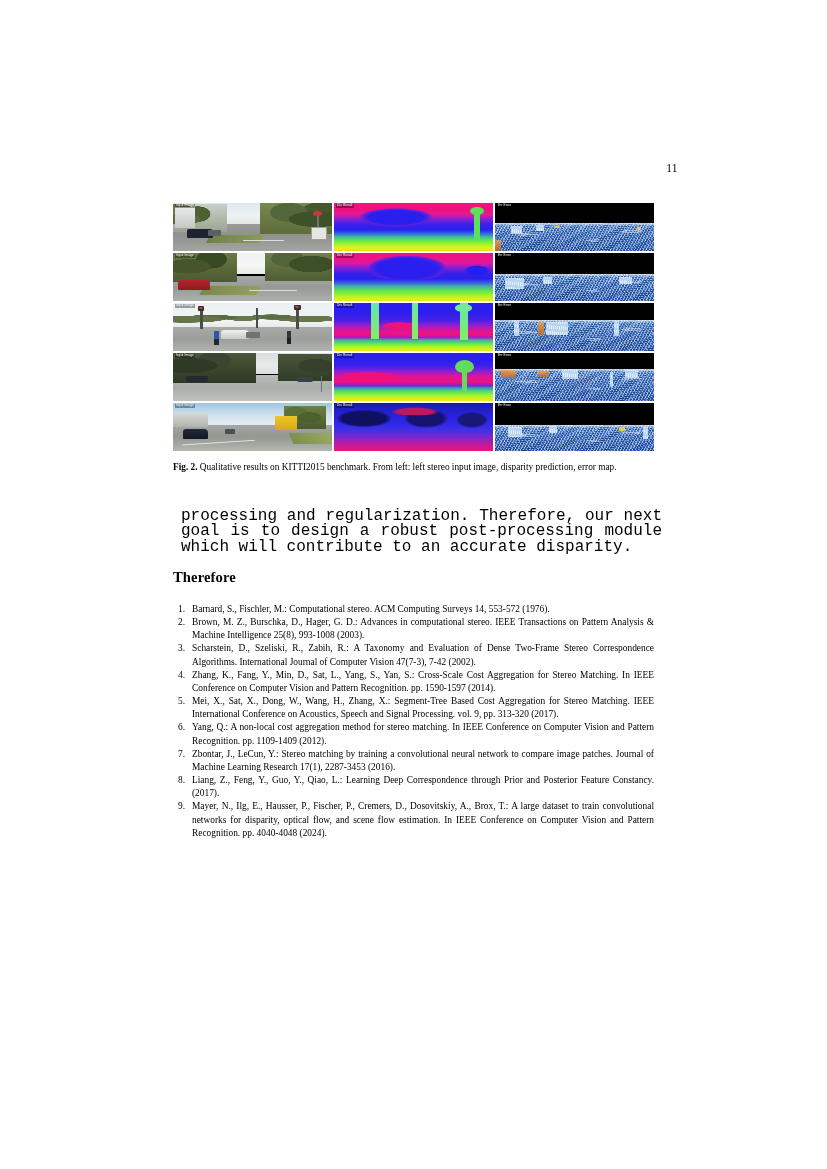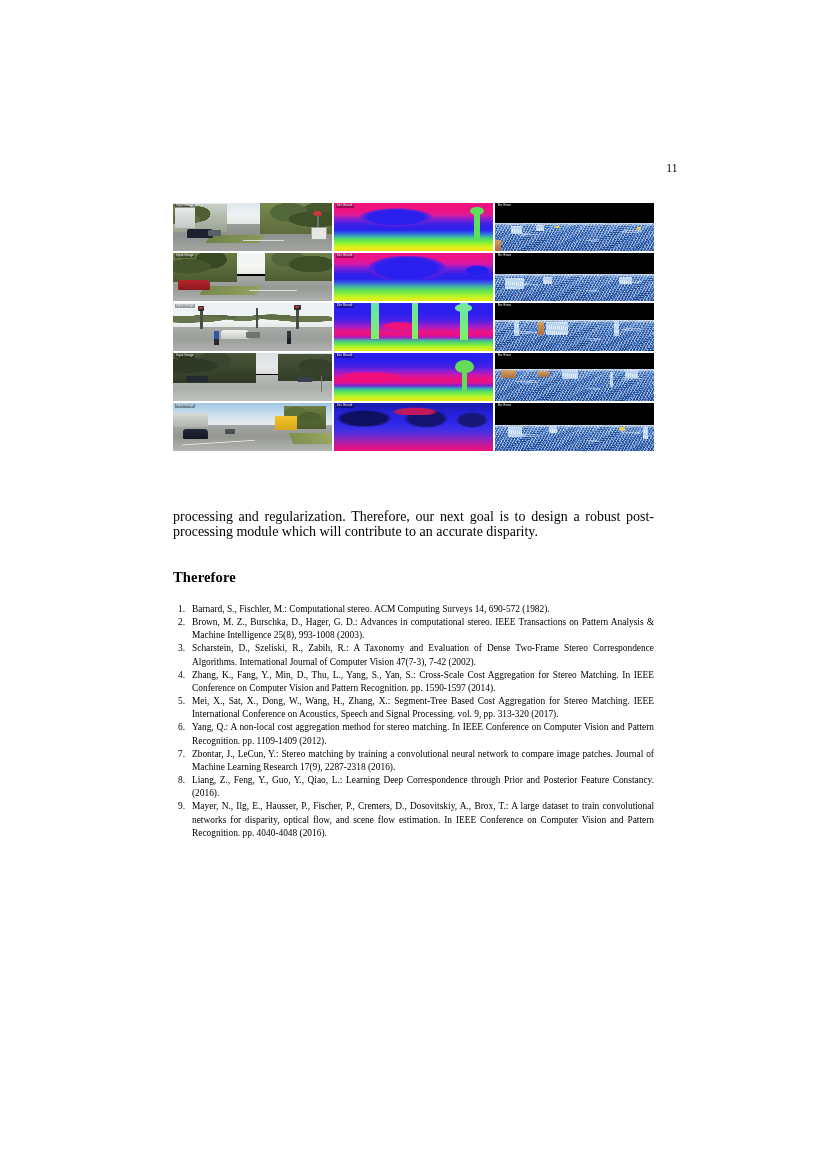--- a/index.html
+++ b/index.html
@@ -339,26 +339,27 @@
     width: 481px;
     font-size: 9.3px;
     line-height: 13.2px;
     text-align: justify;
   }
   .caption b { font-weight: bold; }
 
   
   .body-par {
     position: absolute;
-    left: 173px;
+    left: 181px;
     top: 509px;
     width: 481px;
-    font-size: 14px;
+    font-size: 16px;
     line-height: 15.4px;
     text-align: justify;
+    font-family: Liberation Mono, monospace;
   }
 
   
   .ref-head {
     position: absolute;
     left: 173px;
     top: 569px;
     font-size: 14.6px;
     font-weight: bold;
     letter-spacing: 0.1px;
@@ -561,57 +562,58 @@
         <div class="err-horizon" style="top:46%;"></div>
         <div class="err-obj" style="left:8%;top:50%;width:9%;height:20%;"></div>
         <div class="err-obj" style="left:34%;top:48%;width:5%;height:14%;"></div>
         <div class="err-yellow" style="right:18%;top:50%;width:4%;height:9%;"></div>
         <div class="err-obj" style="right:4%;top:49%;width:3%;height:26%;"></div>
         <div class="panel-label">Err Error</div>
       </div>
     </div>
   </div>
 
+  <div class="caption"><b>Fig. 2.</b><span> Qualitative results on KITTI2015 benchmark. From left: left stereo input image, disparity prediction, error map.</span></div>
 
   <div class="body-par">processing and regularization. Therefore, our next goal is to design a robust post-processing module which will contribute to an accurate disparity.</div>
 
   <div class="ref-head">Therefore</div>
 
   <div class="ref-list">
     <div class="ref-item">
       <div class="ref-num">1.</div>
-      <div class="ref-text">Barnard, S., Fischler, M.: Computational stereo. ACM Computing Surveys 14, 690-572 (1982).</div>
+      <div class="ref-text">Barnard, S., Fischler, M.: Computational stereo. ACM Computing Surveys 14, 553-572 (1976).</div>
     </div>
     <div class="ref-item">
       <div class="ref-num">2.</div>
       <div class="ref-text">Brown, M. Z., Burschka, D., Hager, G. D.: Advances in computational stereo. IEEE Transactions on Pattern Analysis &amp; Machine Intelligence 25(8), 993-1008 (2003).</div>
     </div>
     <div class="ref-item">
       <div class="ref-num">3.</div>
       <div class="ref-text">Scharstein, D., Szeliski, R., Zabih, R.: A Taxonomy and Evaluation of Dense Two-Frame Stereo Correspondence Algorithms. International Journal of Computer Vision 47(7-3), 7-42 (2002).</div>
     </div>
     <div class="ref-item">
       <div class="ref-num">4.</div>
-      <div class="ref-text">Zhang, K., Fang, Y., Min, D., Thu, L., Yang, S., Yan, S.: Cross-Scale Cost Aggregation for Stereo Matching. In IEEE Conference on Computer Vision and Pattern Recognition. pp. 1590-1597 (2014).</div>
+      <div class="ref-text">Zhang, K., Fang, Y., Min, D., Sat, L., Yang, S., Yan, S.: Cross-Scale Cost Aggregation for Stereo Matching. In IEEE Conference on Computer Vision and Pattern Recognition. pp. 1590-1597 (2014).</div>
     </div>
     <div class="ref-item">
       <div class="ref-num">5.</div>
       <div class="ref-text">Mei, X., Sat, X., Dong, W., Wang, H., Zhang, X.: Segment-Tree Based Cost Aggregation for Stereo Matching. IEEE International Conference on Acoustics, Speech and Signal Processing. vol. 9, pp. 313-320 (2017).</div>
     </div>
     <div class="ref-item">
       <div class="ref-num">6.</div>
       <div class="ref-text">Yang, Q.: A non-local cost aggregation method for stereo matching. In IEEE Conference on Computer Vision and Pattern Recognition. pp. 1109-1409 (2012).</div>
     </div>
     <div class="ref-item">
       <div class="ref-num">7.</div>
-      <div class="ref-text">Zbontar, J., LeCun, Y.: Stereo matching by training a convolutional neural network to compare image patches. Journal of Machine Learning Research 17(9), 2287-2318 (2016).</div>
+      <div class="ref-text">Zbontar, J., LeCun, Y.: Stereo matching by training a convolutional neural network to compare image patches. Journal of Machine Learning Research 17(1), 2287-3453 (2016).</div>
     </div>
     <div class="ref-item">
       <div class="ref-num">8.</div>
-      <div class="ref-text">Liang, Z., Feng, Y., Guo, Y., Qiao, L.: Learning Deep Correspondence through Prior and Posterior Feature Constancy. (2016).</div>
+      <div class="ref-text">Liang, Z., Feng, Y., Guo, Y., Qiao, L.: Learning Deep Correspondence through Prior and Posterior Feature Constancy. (2017).</div>
     </div>
     <div class="ref-item">
       <div class="ref-num">9.</div>
-      <div class="ref-text">Mayer, N., Ilg, E., Hausser, P., Fischer, P., Cremers, D., Dosovitskiy, A., Brox, T.: A large dataset to train convolutional networks for disparity, optical flow, and scene flow estimation. In IEEE Conference on Computer Vision and Pattern Recognition. pp. 4040-4048 (2016).</div>
+      <div class="ref-text">Mayer, N., Ilg, E., Hausser, P., Fischer, P., Cremers, D., Dosovitskiy, A., Brox, T.: A large dataset to train convolutional networks for disparity, optical flow, and scene flow estimation. In IEEE Conference on Computer Vision and Pattern Recognition. pp. 4040-4048 (2024).</div>
     </div>
   </div>
 
 </div>
 
 </body></html>

